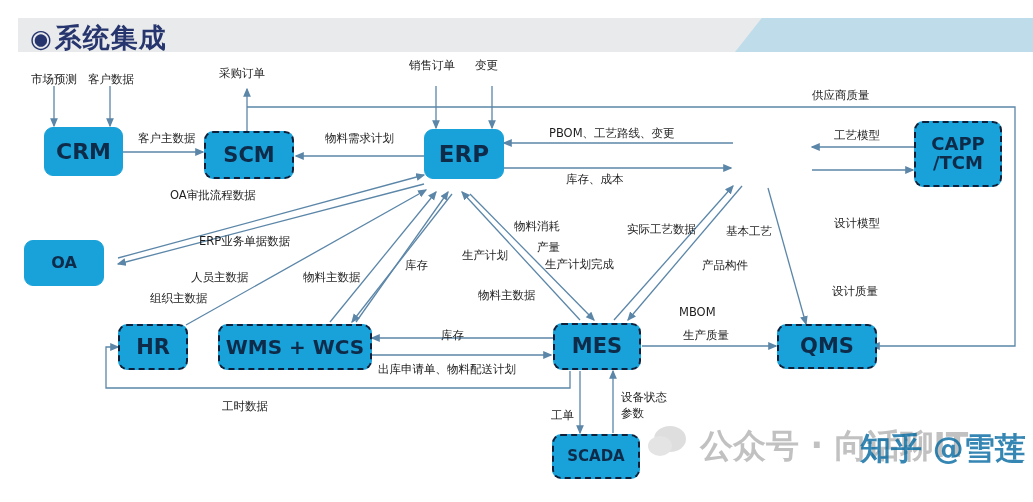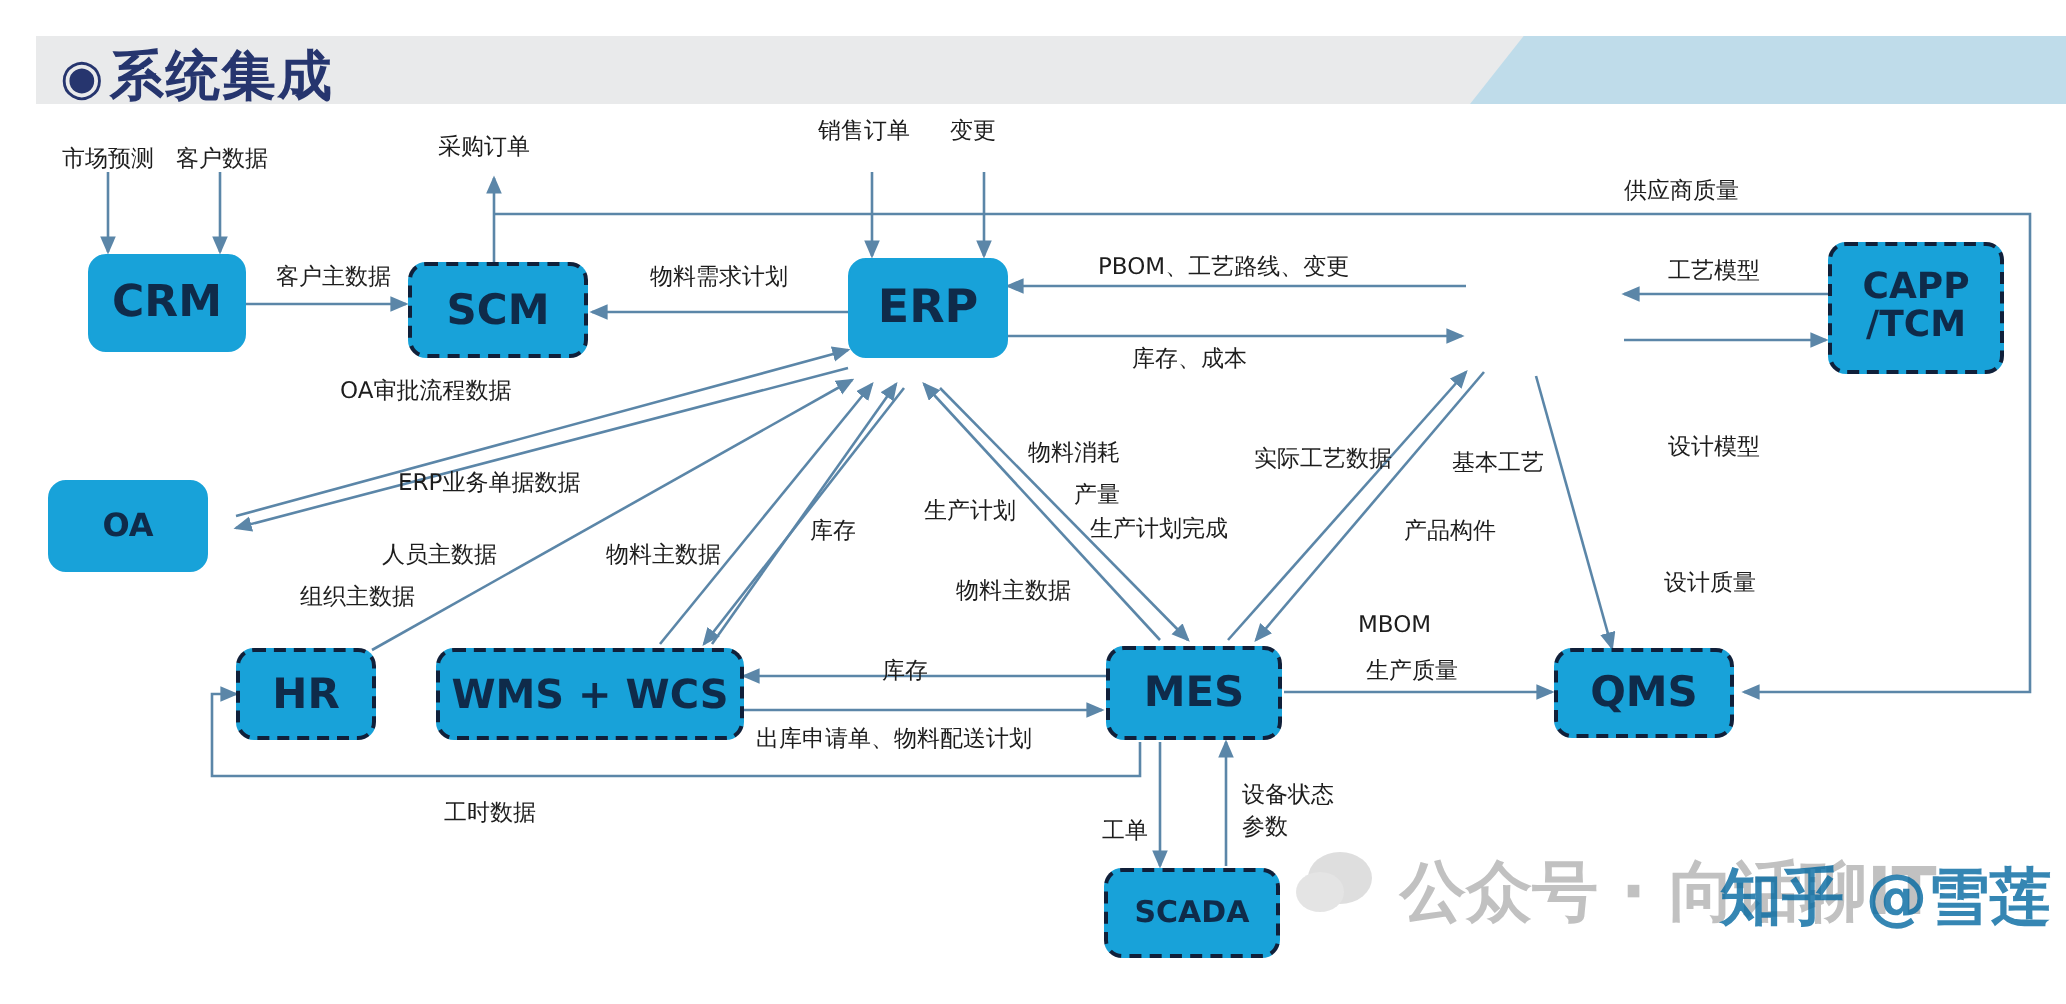--- a/index.html
+++ b/index.html
@@ -141,21 +141,21 @@
   </div>
 
   <div class="node dashed" style="left:218px;top:324px;width:154px;height:46px;font-size:20px;">
     <span class="lbl">WMS + WCS</span>
   </div>
 
   <div class="node dashed" style="left:553px;top:323px;width:88px;height:47px;font-size:21px;">
     <span class="lbl">MES</span>
   </div>
 
-  <div class="node dashed" style="left:777px;top:324px;width:90px;height:45px;font-size:21px;">
+  <div class="node dashed" style="left:777px;top:324px;width:100px;height:45px;font-size:21px;">
     <span class="lbl">QMS</span>
   </div>
 
   <div class="node dashed" style="left:552px;top:434px;width:88px;height:45px;font-size:15px;">
     <span class="lbl">SCADA</span>
   </div>
 
   <div class="elabel" style="left:31px;top:72px;">市场预测</div>
   <div class="elabel" style="left:88px;top:72px;">客户数据</div>
   <div class="elabel" style="left:219px;top:66px;">采购订单</div>

